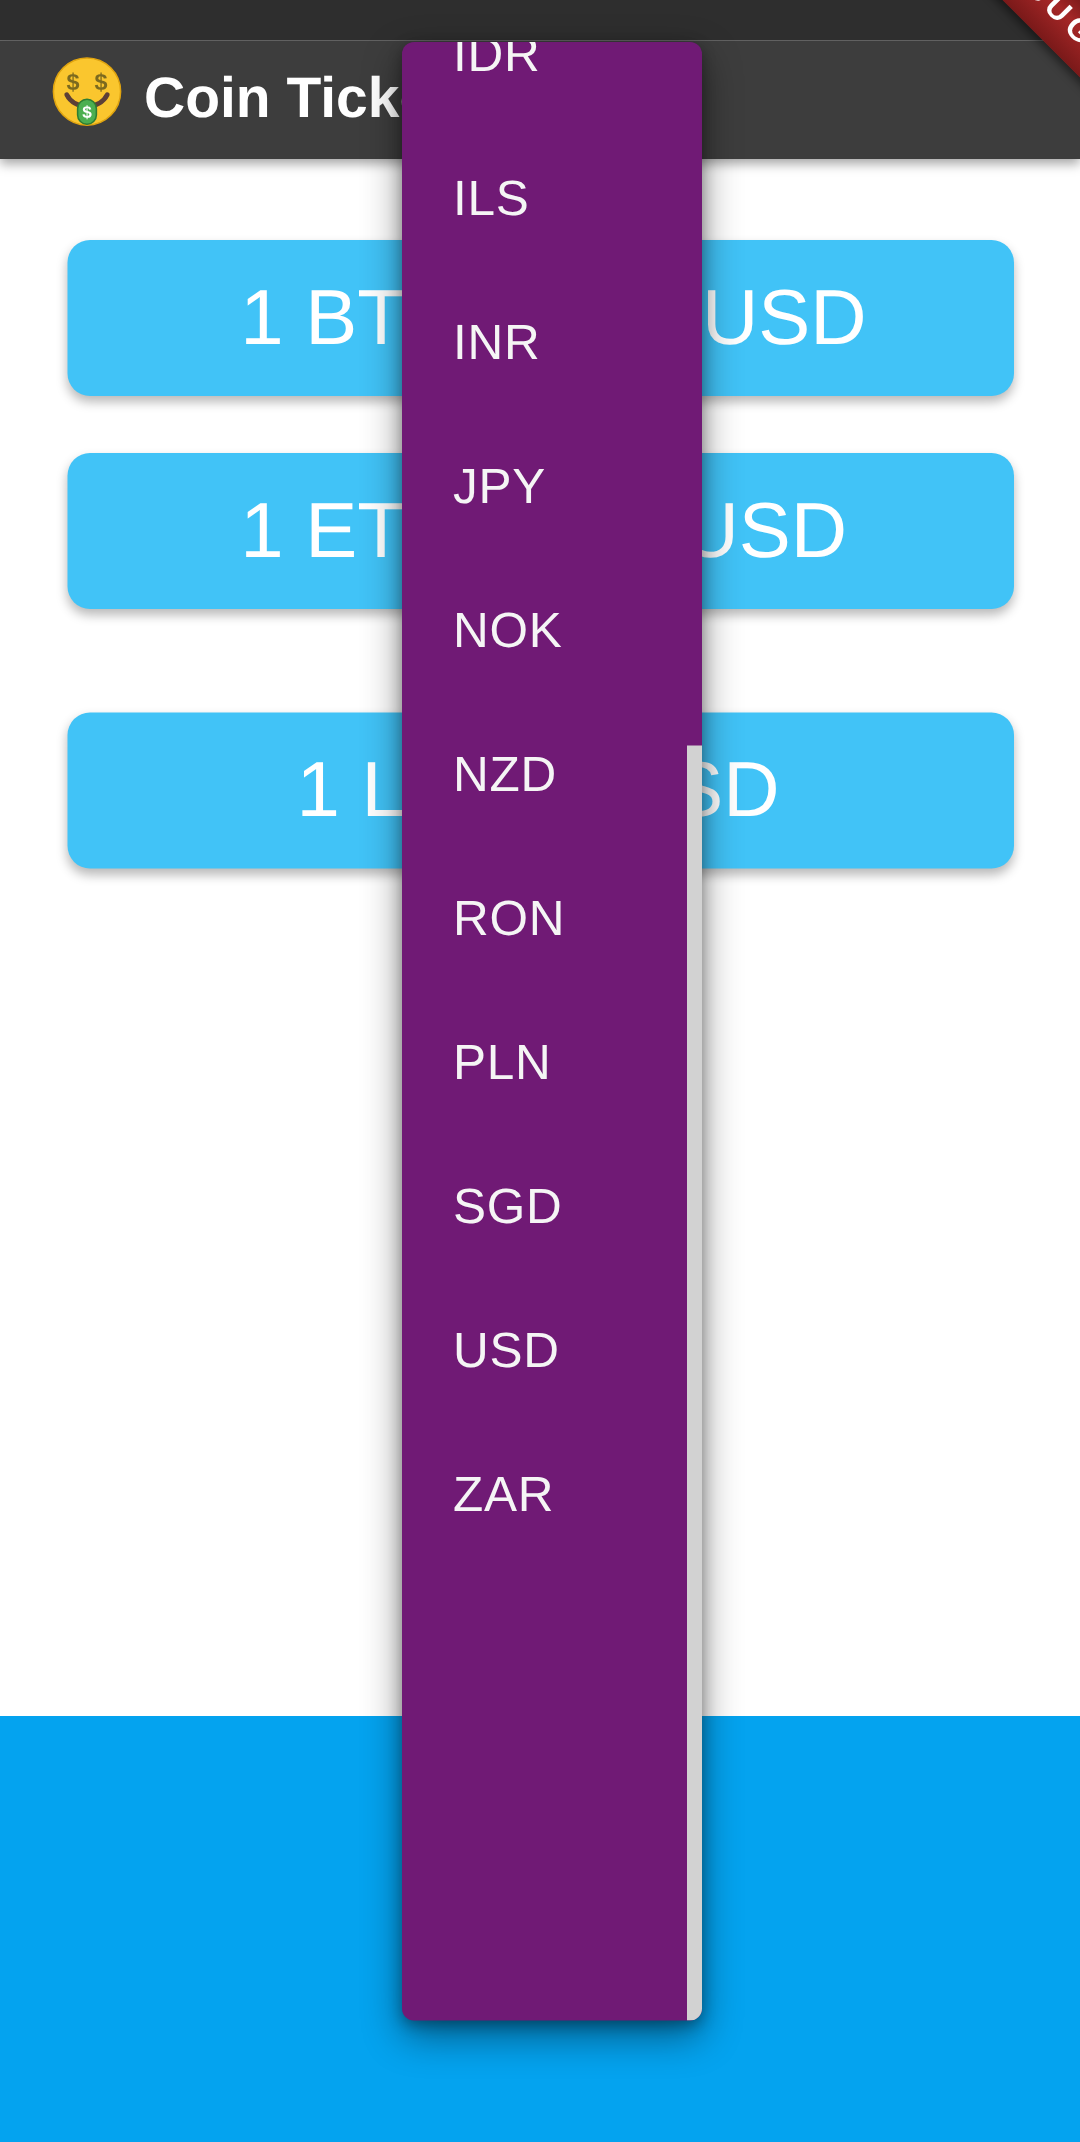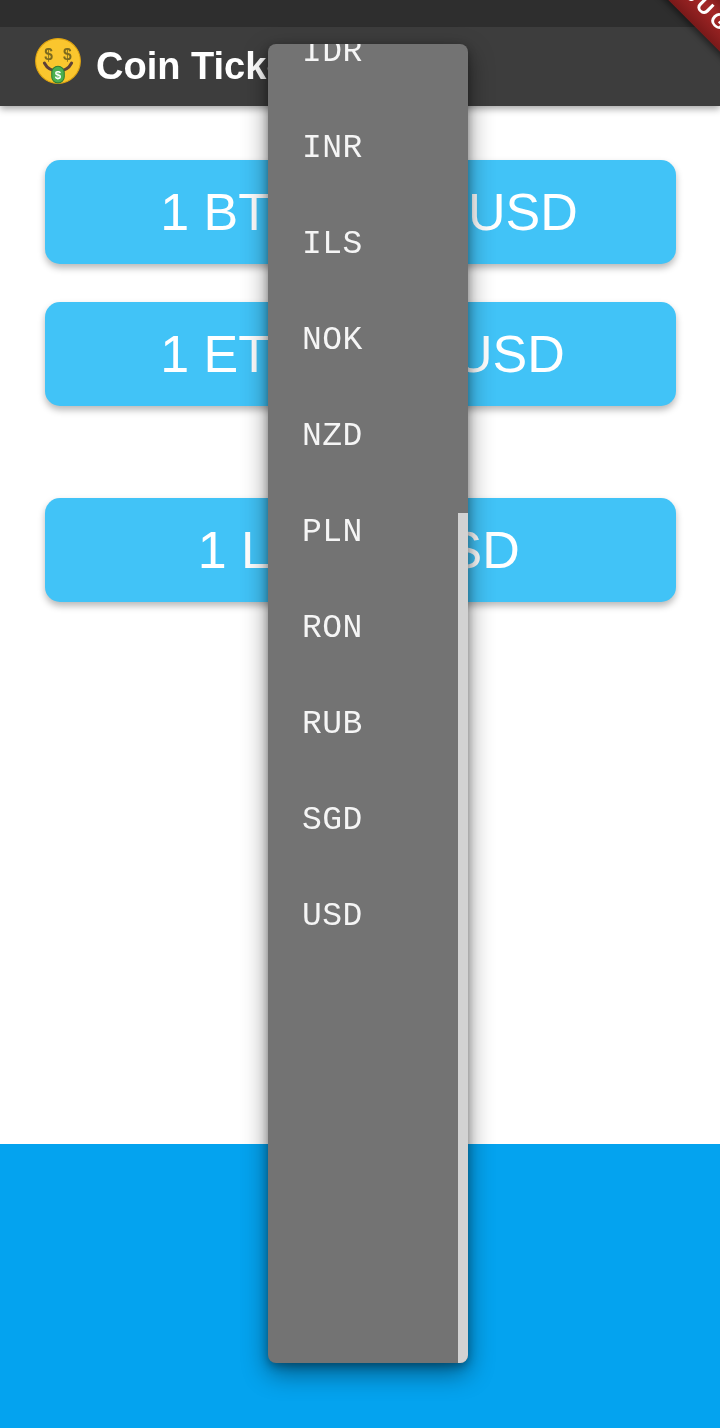--- a/index.html
+++ b/index.html
@@ -25,29 +25,29 @@
                        color:#ffffff; font-weight:bold; font-size:21px; letter-spacing:4px; }
 
   
   .coin-button { position:absolute; left:45px; width:631px; height:104px; border-radius:15px;
                  background:#41c3f7; box-shadow:0 4px 7px rgba(0,0,0,0.28);
                  color:#ffffff; font-size:52px; z-index:1; }
   .coin-button .frag { position:absolute; top:50%; transform:translateY(-50%); white-space:nowrap; }
   .frag-left  { right:406px; }
   .btn-1 { top:160px; }  .btn-1 .frag-right { left:423px; }
   .btn-2 { top:302px; }  .btn-2 .frag-right { left:410px; }
-  .btn-3 { top:498px; }  .btn-3 .frag-right { left:365px; }
+  .btn-3 { top:475px; }  .btn-3 .frag-right { left:365px; }
 
   
   .bottom-banner { position:absolute; left:0; top:1144px; width:720px; height:284px; background:#04a3ef; z-index:0; }
 
   
-  .dropdown { position:absolute; left:268px; top:44px; width:200px; height:1319px;
-              background:#737373; border-radius:8px; overflow:hidden; z-index:10;
-              box-shadow:0 10px 26px rgba(0,0,0,0.45), 0 3px 9px rgba(0,0,0,0.30);font-family:Liberation Mono, monospace; }
+  .dropdown { position:absolute; left:268px; top:28px; width:200px; height:1319px;
+              background:#701a75; border-radius:8px; overflow:hidden; z-index:10;
+              box-shadow:0 10px 26px rgba(0,0,0,0.45), 0 3px 9px rgba(0,0,0,0.30); }
   .menu-list { margin-top:-40px; }
   .menu-item { height:96px; display:flex; align-items:center; padding-left:34px;
                color:#f5f5f5; font-size:33px; letter-spacing:0.5px; }
   .scroll-thumb { position:absolute; right:0; top:469px; width:10px; height:850px; background:#d2d2d2; }
 </style>
 </head>
 <body>
 
 <div class="screen">
 
@@ -81,26 +81,27 @@
     <span class="frag frag-right">USD</span>
   </div>
   <div class="coin-button btn-3">
     <span class="frag frag-left">1 L</span>
     <span class="frag frag-right">USD</span>
   </div>
 
   <div class="dropdown">
     <div class="menu-list">
         <div class="menu-item">IDR</div>
+        <div class="menu-item">ILS</div>
         <div class="menu-item">INR</div>
-        <div class="menu-item">ILS</div>
+        <div class="menu-item">JPY</div>
         <div class="menu-item">NOK</div>
         <div class="menu-item">NZD</div>
+        <div class="menu-item">RON</div>
         <div class="menu-item">PLN</div>
-        <div class="menu-item">RON</div>
-        <div class="menu-item">RUB</div>
         <div class="menu-item">SGD</div>
         <div class="menu-item">USD</div>
+        <div class="menu-item">ZAR</div>
       </div>
     <div class="scroll-thumb"></div>
   </div>
 
 </div>
 
 </body></html>

